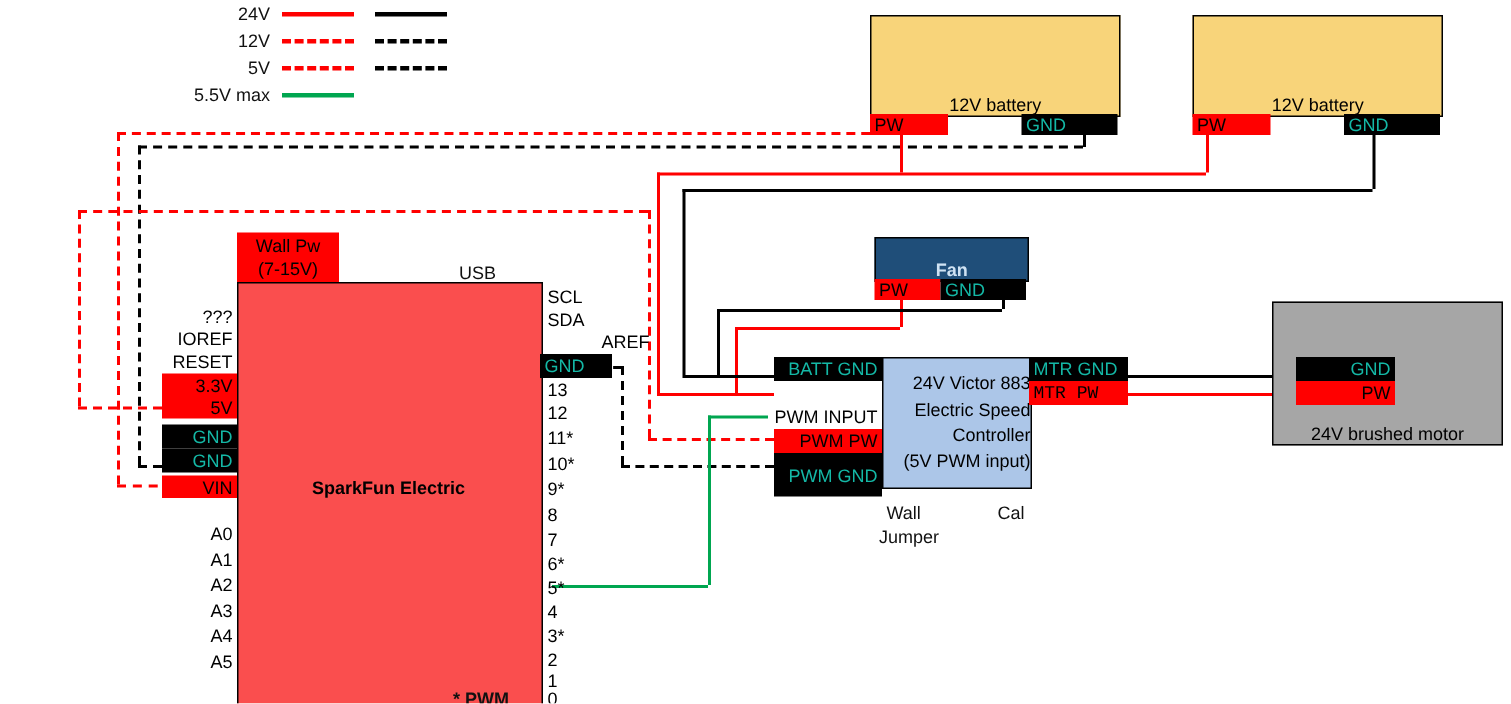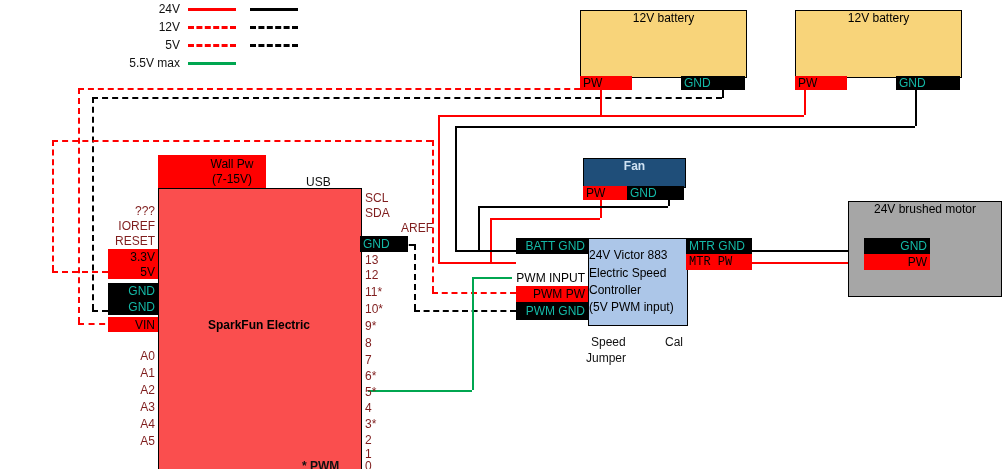--- a/index.html
+++ b/index.html
@@ -1,19 +1,19 @@
 <!DOCTYPE html>
 <html><head>
 <meta charset="utf-8">
 <style>
   html,body{margin:0;padding:0;background:#fff;}
   body{font-family:"Liberation Sans",sans-serif;}
   #stage{position:relative;width:1007px;height:469px;background:#fff;overflow:hidden;}
   .txt{position:absolute;font-size:12px;color:#111;white-space:nowrap;line-height:1;}
-  .ctr{display:flex;align-items:flex-start;justify-content:center;text-align:center;}
+  .ctr{display:flex;align-items:flex-end;justify-content:center;text-align:center;}
 
   
   .legend-label{position:absolute;font-size:12px;color:#111;text-align:right;white-space:nowrap;}
   .lg-line{position:absolute;height:0;border-top-width:3px;}
   .sld-red{border-top:3px solid #ff0000;}
   .sld-blk{border-top:3px solid #000000;}
   .sld-grn{border-top:3px solid #00a650;}
   .dsh12-red{border-top:3px dashed #ff0000;}
   .dsh12-blk{border-top:3px dashed #000000;}
   .dsh5-red{border-top:3px dashed #ff0000;}
@@ -41,21 +41,21 @@
   .fan{position:absolute;background:#1f4e79;border:1px solid #000;color:#cfe2f3;}
   .esc{position:absolute;background:#acc6e8;border:1px solid #000;}
   .motor{position:absolute;background:#a6a6a6;border:1px solid #000;}
 
   .pin{position:absolute;font-size:12px;display:flex;align-items:center;box-sizing:border-box;}
   .pin-r{justify-content:flex-end;padding-right:3px;}
   .pin-l{justify-content:flex-start;padding-left:3px;}
   .p-red{background:#ff0000;color:#000;}
   .p-blk{background:#000000;color:#14b8a6;}
   .p-white{background:#ffffff;color:#000;}
-  .p-plain{background:transparent;color:#7f1d1d;}
+  .p-plain{background:transparent;color:#000000;}
 
   .wallpw{position:absolute;background:#ff0000;color:#000;font-size:12px;text-align:center;
           display:flex;flex-direction:column;align-items:center;justify-content:center;line-height:1.25;}
   .esc-txt{font-size:12px;color:#000;line-height:1.45;}
 </style>
 </head>
 <body>
 
 <div id="stage">
 
@@ -142,21 +142,21 @@
 
   <div>
     <div class="fan ctr" style="left:583px;top:158px;width:101px;height:28px;">
       <span style="font-size:12px;font-weight:bold;">Fan</span>
     </div>
     <div class="pin pin-l p-red" style="left:583px;top:186px;width:44px;height:14px;">PW</div>
     <div class="pin pin-l p-blk" style="left:627px;top:186px;width:57px;height:14px;">GND</div>
   </div>
 
   <div>
-    <div class="wallpw" style="left:158px;top:155px;width:68px;height:33px;padding-left:40px;">
+    <div class="wallpw" style="left:158px;top:155px;width:68px;height:33px;">
       <span>Wall Pw</span>
       <span>(7-15V)</span>
     </div>
 
     <div class="txt" style="left:306px;top:176px;">USB</div>
 
     <div class="board" style="left:158px;top:188px;width:202px;height:281px;"></div>
 
     <div class="board-name" style="left:208px;top:318px;">SparkFun Electric</div>
 
@@ -203,26 +203,26 @@
       <div class="esc-txt">24V Victor 883</div>
       <div class="esc-txt">Electric Speed</div>
       <div class="esc-txt">Controller</div>
       <div class="esc-txt">(5V PWM input)</div>
     </div>
 
     <div class="pin pin-r p-blk" style="left:516px;top:238px;width:72px;height:16px;">BATT GND</div>
     <div class="pin pin-r p-red" style="left:516px;top:272px;width:72px;height:16px;">BATT PW</div>
     <div class="pin pin-r p-white" style="left:512px;top:270px;width:76px;height:16px;">PWM INPUT</div>
     <div class="pin pin-r p-red" style="left:516px;top:286px;width:72px;height:16px;">PWM PW</div>
-    <div class="pin pin-r p-blk" style="left:516px;top:302px;width:72px;height:18px;">PWM GND</div>
+    <div class="pin pin-r p-blk" style="left:516px;top:302px;width:72px;height:29px;">PWM GND</div>
 
     <div class="pin pin-l p-blk" style="left:686px;top:238px;width:66px;height:16px;">MTR GND</div>
     <div class="pin pin-l p-red" style="left:686px;top:254px;width:66px;height:16px;font-family:Liberation Mono, monospace;">MTR PW</div>
 
-    <div class="txt" style="left:591px;top:336px;">Speed</div>
+    <div class="txt" style="left:591px;top:336px;">Wall</div>
     <div class="txt" style="left:586px;top:352px;">Jumper</div>
     <div class="txt" style="left:665px;top:336px;">Cal</div>
   </div>
 
   <div>
     <div class="motor ctr" style="left:848px;top:201px;width:152px;height:94px;">
       <span style="font-size:12px;">24V brushed motor</span>
     </div>
     <div class="pin pin-r p-blk" style="left:864px;top:238px;width:66px;height:16px;">GND</div>
     <div class="pin pin-r p-red" style="left:864px;top:254px;width:66px;height:16px;">PW</div>

